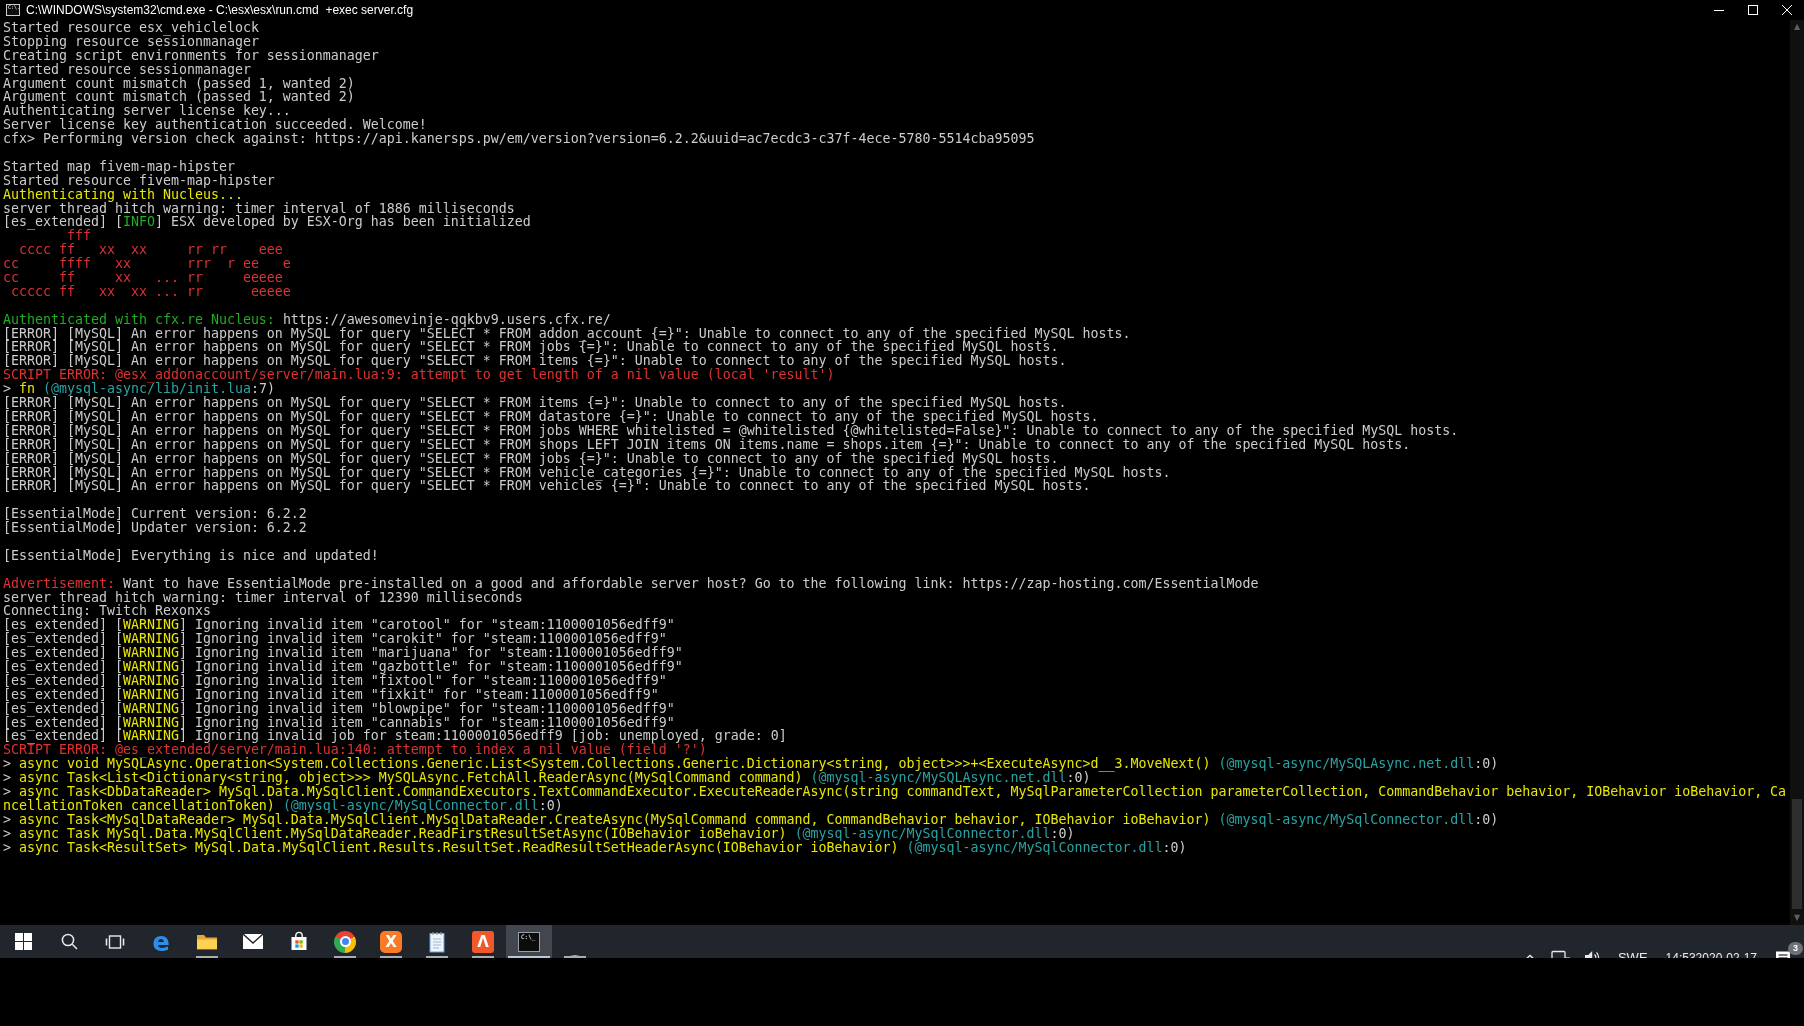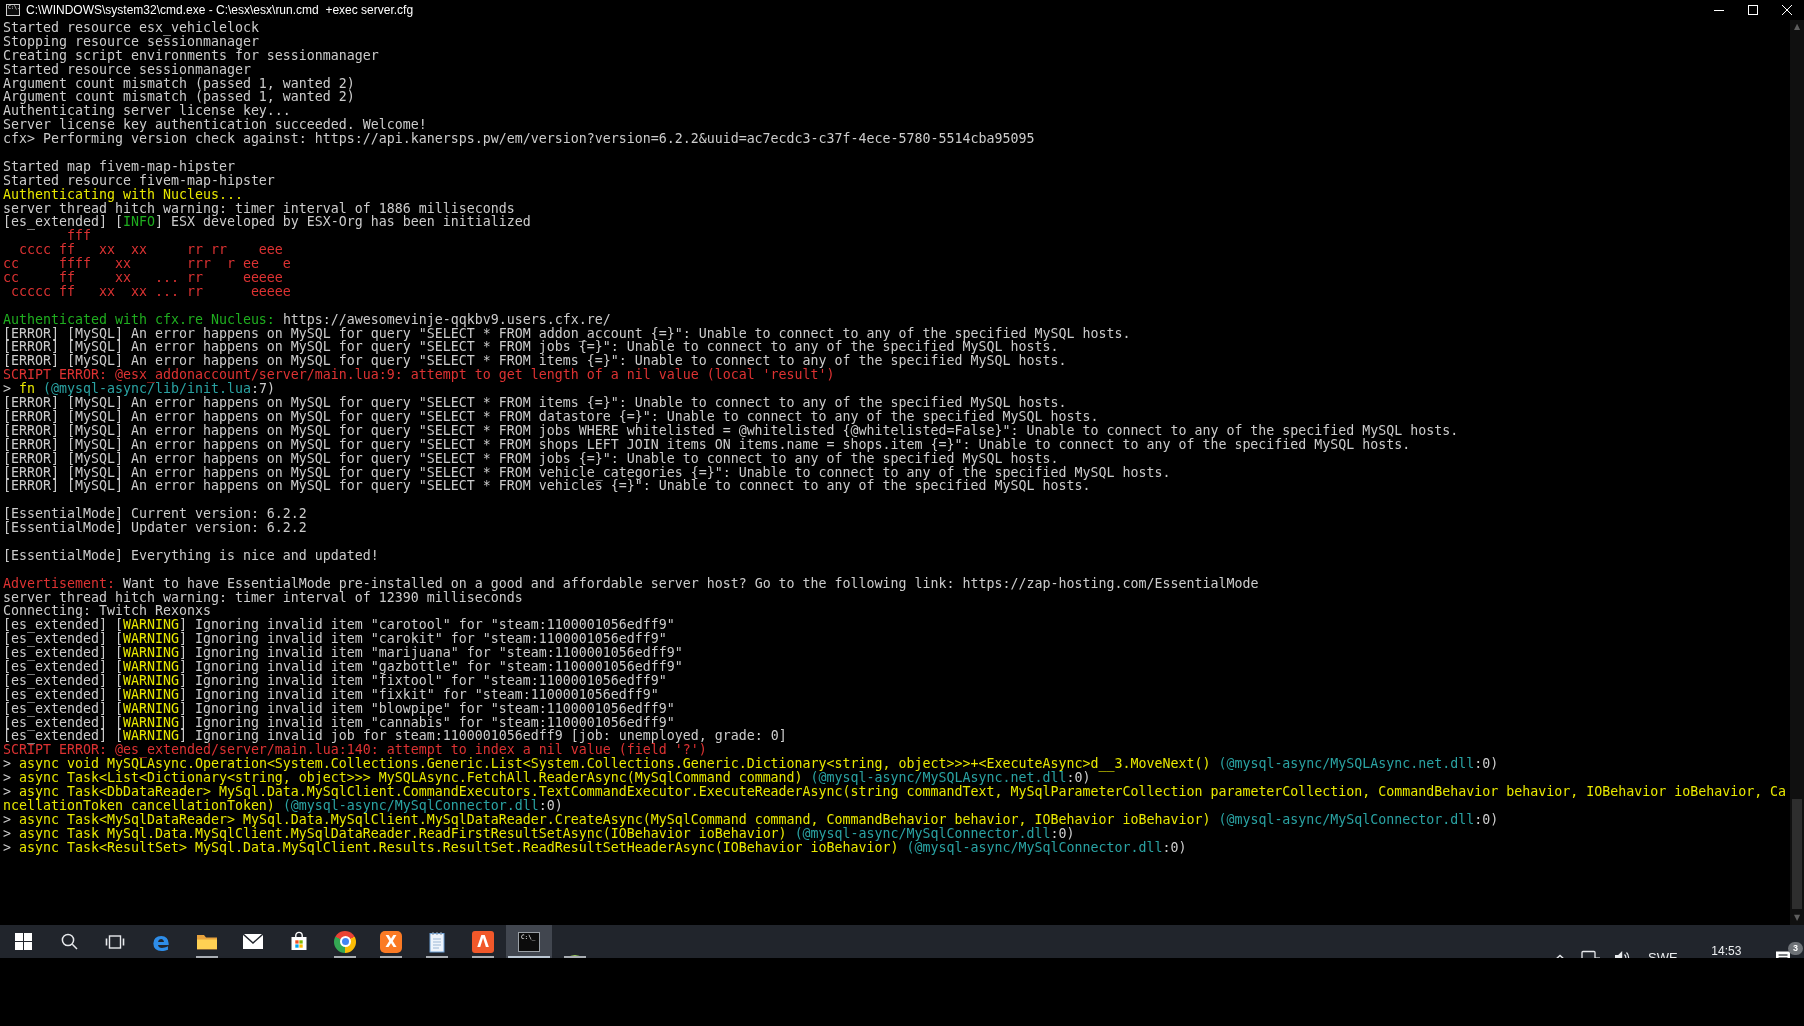--- a/index.html
+++ b/index.html
@@ -43,21 +43,21 @@
   .xampp{width:22px;height:22px;border-radius:5px;background:#fb7a24;color:#fff;font:bold 15px/22px "DejaVu Sans",sans-serif;text-align:center;}
   .fivem{width:22px;height:22px;border-radius:3px;background:#f1582a;color:#fff;font:bold 15px/22px "DejaVu Sans",sans-serif;text-align:center;}
   .heidi{width:22px;height:22px;border-radius:50%;background:radial-gradient(circle at 35% 30%,#cdf08a,#62a828 70%,#3d7d14);color:#fff;font:bold 10px/22px "DejaVu Sans",sans-serif;text-align:center;text-shadow:0 1px 1px #2f5e0e;margin-top:48px;}
   .cmdic{width:22px;height:20px;background:#0c0c0c;border:1px solid #9aa0a6;box-sizing:border-box;position:relative;display:block;}
   .cmdic::before{content:"C:\\_";position:absolute;top:0;left:2px;font:6px/8px "DejaVu Sans Mono",monospace;color:#fff;}
   .cmdic::after{content:"";position:absolute;top:2px;left:0;right:0;height:0;}
 
   .tb-right{display:flex;align-items:stretch;}
   .tray-btn{position:relative;border:none;background:transparent;color:#e8eaed;display:flex;align-items:center;justify-content:center;padding:0 7px;cursor:default;margin-top:32px;}
   .lang{font:13px "Liberation Sans",sans-serif;color:#eceef0;padding:0 9px;}
-  .clock{flex-direction:column;justify-content:center;line-height:13px;font:12px/14px "Liberation Sans",sans-serif;color:#eceef0;padding:0 9px;text-align:center;}
+  .clock{justify-content:center;line-height:13px;font:12px/14px "Liberation Sans",sans-serif;color:#eceef0;padding:0 9px;text-align:center;}
   .badge{position:absolute;right:1px;bottom:3px;min-width:13px;height:13px;border-radius:7px;background:#6e7277;color:#fff;font:bold 9px/13px "Liberation Sans",sans-serif;text-align:center;padding:0 1px;}
 </style>
 </head>
 <body>
 
 <div class="screen">
 
   <div class="titlebar">
     <span class="cmdico"></span>
     <span class="title">C:\WINDOWS\system32\cmd.exe - C:\esx\esx\run.cmd  +exec server.cfg</span>

